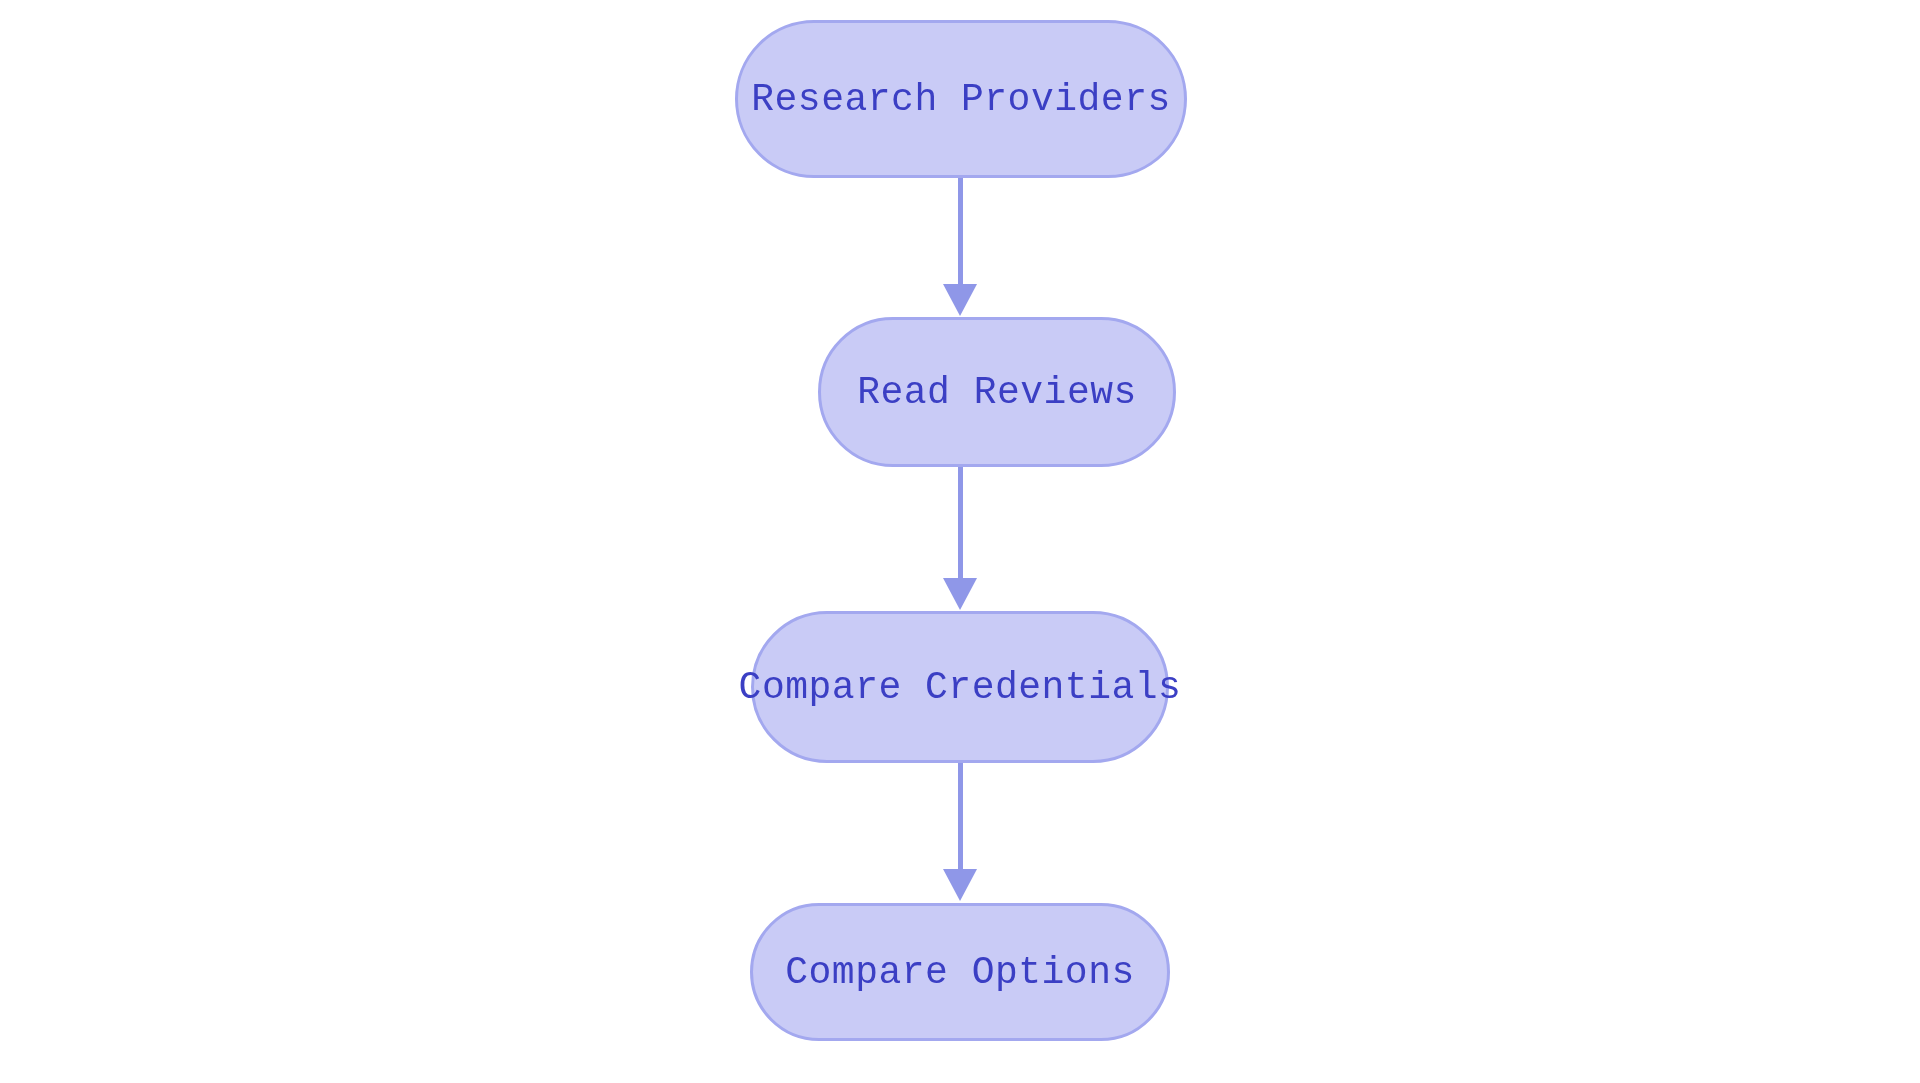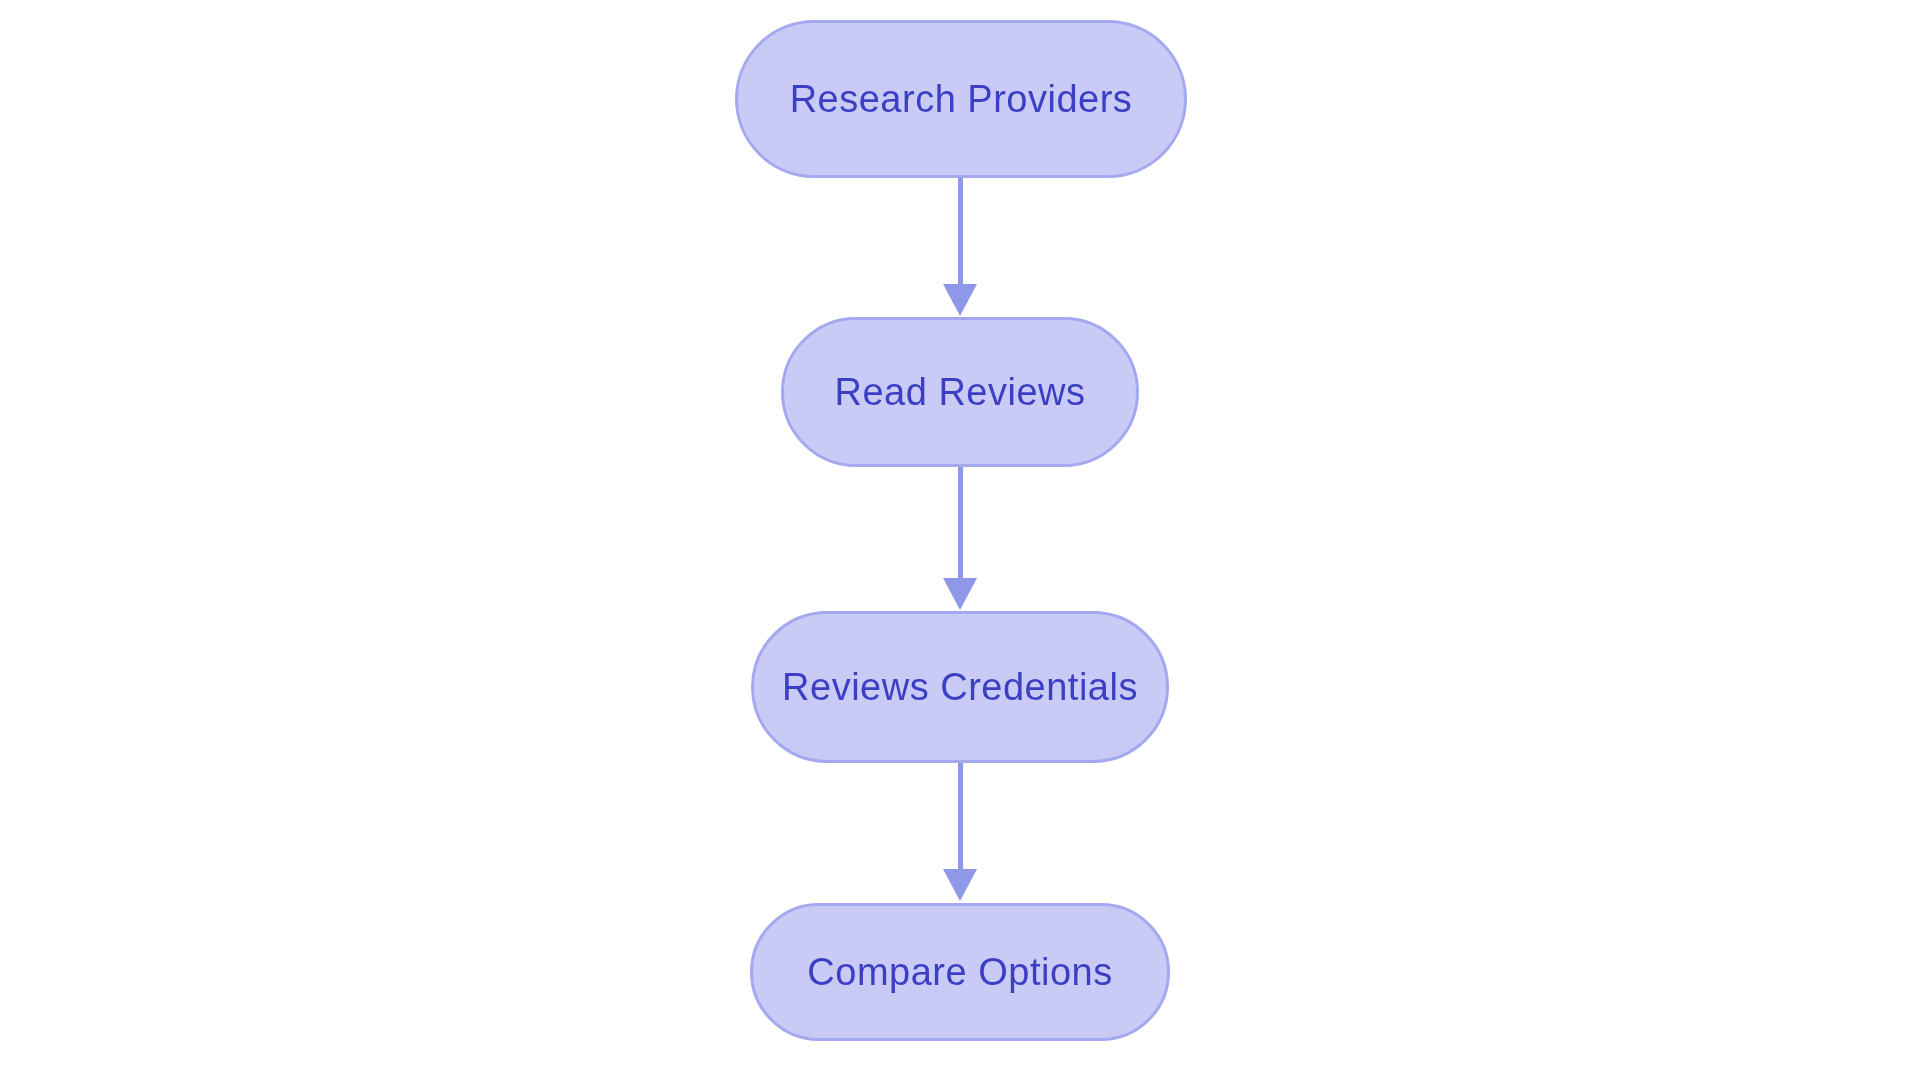--- a/index.html
+++ b/index.html
@@ -2,21 +2,21 @@
 <html style="--background: #ffffff; --node-fill: #c9cbf6; --node-border: #a3a8ef; --arrow: #8f97e8; --text: #3b3fc4;"><head>
 <meta charset="utf-8">
 <style>
   :root {
     --background: #ffffff;
     --node-fill: #c9cbf6;
     --node-border: #a3a8ef;
     --arrow: #8f97e8;
     --text: #3b3fc4;
   }
-  * { margin: 0; padding: 0; box-sizing: border-box; }
+  * { margin: 0; padding: 0; box-sizing: border-box; font-family: Liberation Mono, monospace; }
   html, body { background: var(--background); }
   .canvas {
     position: relative;
     width: 1920px;
     height: 1083px;
     background: var(--background);
     overflow: hidden;
     font-family: "Liberation Sans", sans-serif;
   }
   .node {
@@ -29,21 +29,21 @@
     justify-content: center;
   }
   .node-label {
     color: var(--text);
     font-size: 38px;
     font-weight: 400;
     letter-spacing: 0.5px;
     white-space: nowrap;
   }
   .node-1 { left: 735px; top: 20px;  width: 452px; height: 158px; }
-  .node-2 { left: 781px; top: 317px; width: 358px; height: 150px; align-items: center; }
+  .node-2 { left: 818px; top: 317px; width: 358px; height: 150px; align-items: center; }
   .node-3 { left: 751px; top: 611px; width: 418px; height: 152px; }
   .node-4 { left: 750px; top: 903px; width: 420px; height: 138px; }
 
   .arrow {
     position: absolute;
     left: 943px;       
     width: 34px;
   }
   .arrow-1 { top: 178px; height: 138px; }
   .arrow-2 { top: 467px; height: 143px; }
@@ -84,21 +84,21 @@
   <div class="node node-2">
     <span class="node-label">Read Reviews</span>
   </div>
 
   <div class="arrow arrow-2">
     <div class="shaft"></div>
     <div class="head"></div>
   </div>
 
   <div class="node node-3">
-    <span class="node-label">Reviews Credentials</span>
+    <span class="node-label">Compare Credentials</span>
   </div>
 
   <div class="arrow arrow-3">
     <div class="shaft"></div>
     <div class="head"></div>
   </div>
 
   <div class="node node-4">
     <span class="node-label">Compare Options</span>
   </div>

